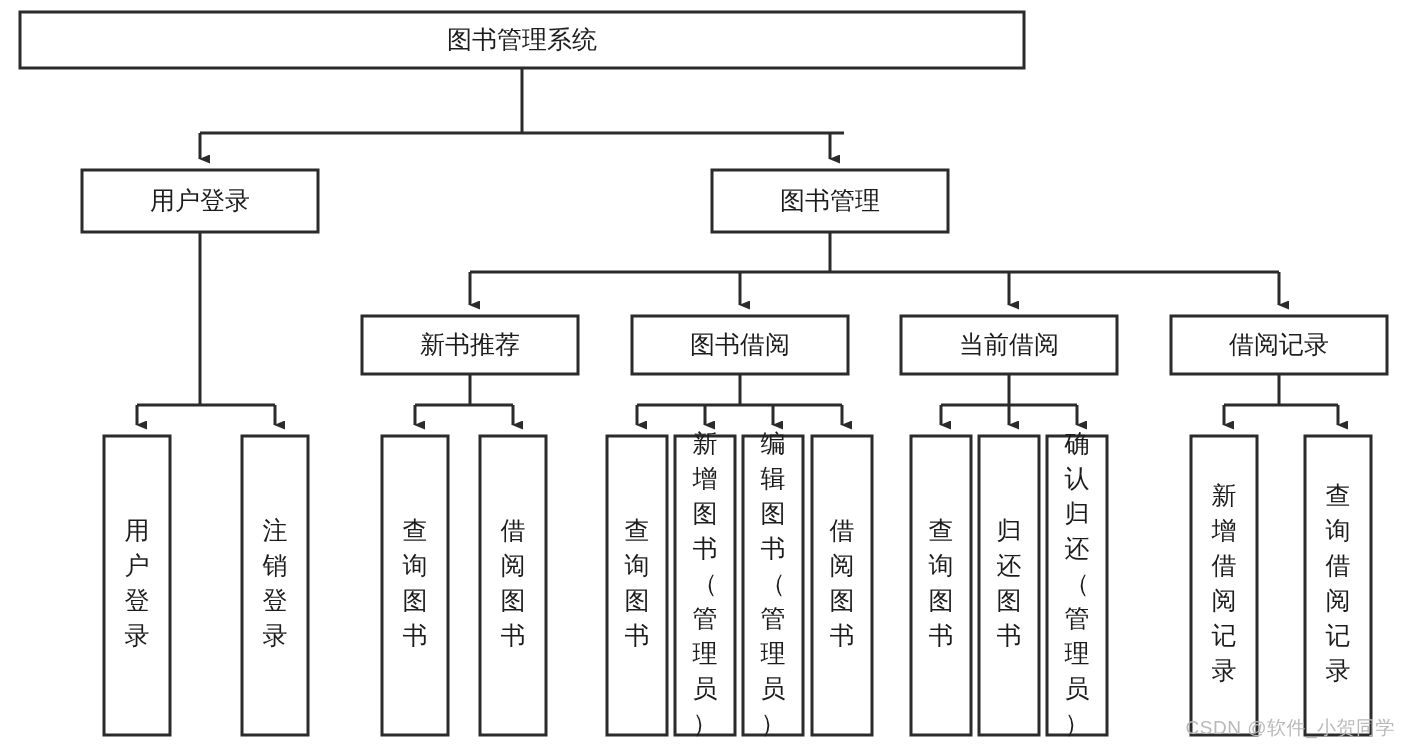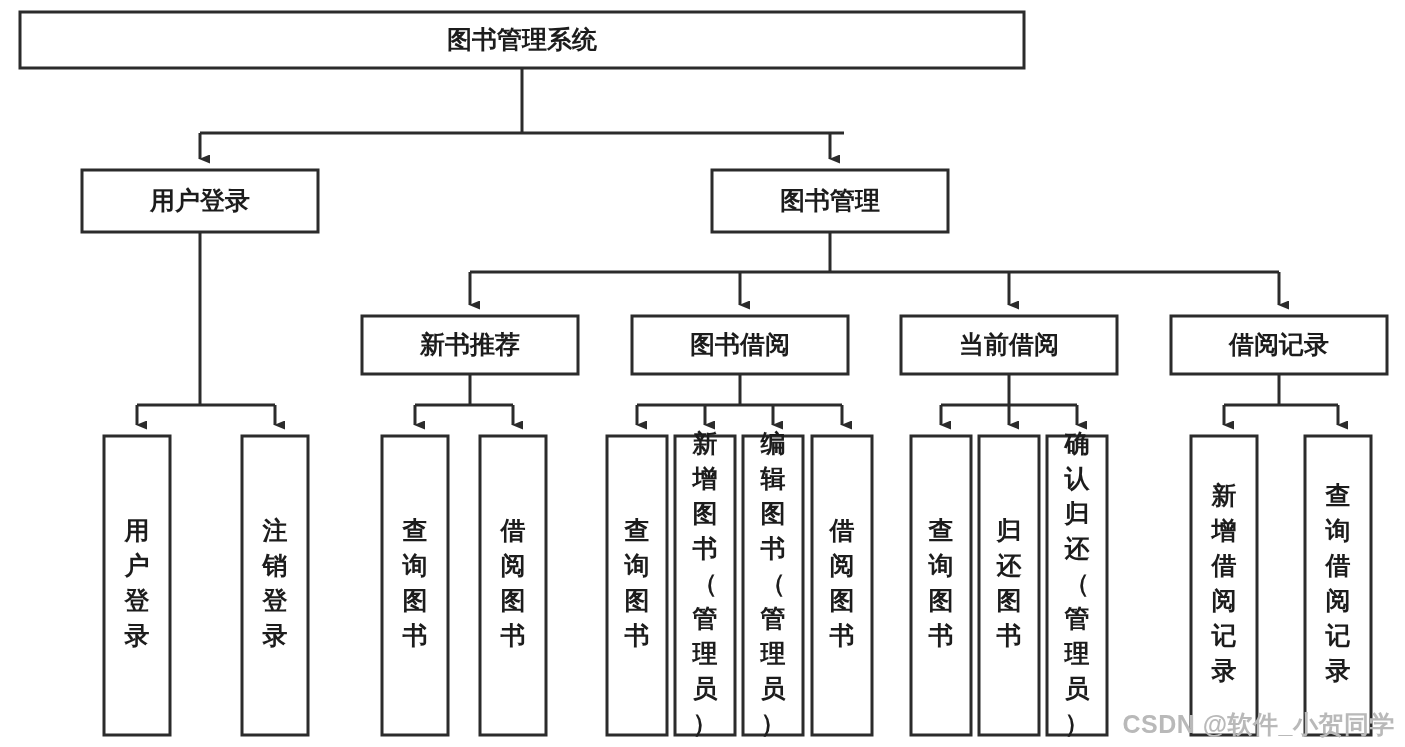--- a/index.html
+++ b/index.html
@@ -9,21 +9,20 @@
   }
   body {
     font-family: "Liberation Sans", "DejaVu Sans", sans-serif;
   }
   #diagram-root {
     position: relative;
     width: 1405px;
     height: 747px;
     background: #ffffff;
     overflow: hidden;
-    font-weight: bold;
   }
   svg.tree-canvas {
     position: absolute;
     left: 0;
     top: 0;
     width: 1405px;
     height: 747px;
   }
   .node-box {
     fill: #ffffff;
@@ -46,21 +45,21 @@
     font-family: "Liberation Sans", "DejaVu Sans", sans-serif;
     font-size: 25px;
     fill: #1c1c1c;
     text-anchor: middle;
   }
   .watermark {
     position: absolute;
     right: 10px;
     bottom: 6px;
     font-family: "Liberation Sans", "DejaVu Sans", sans-serif;
-    font-size: 25px;
+    font-size: 19px;
     color: #b9b9b9;
     white-space: nowrap;
     letter-spacing: 0.5px;
   }
 </style>
 </head>
 <body>
 
 <div id="diagram-root">
 

